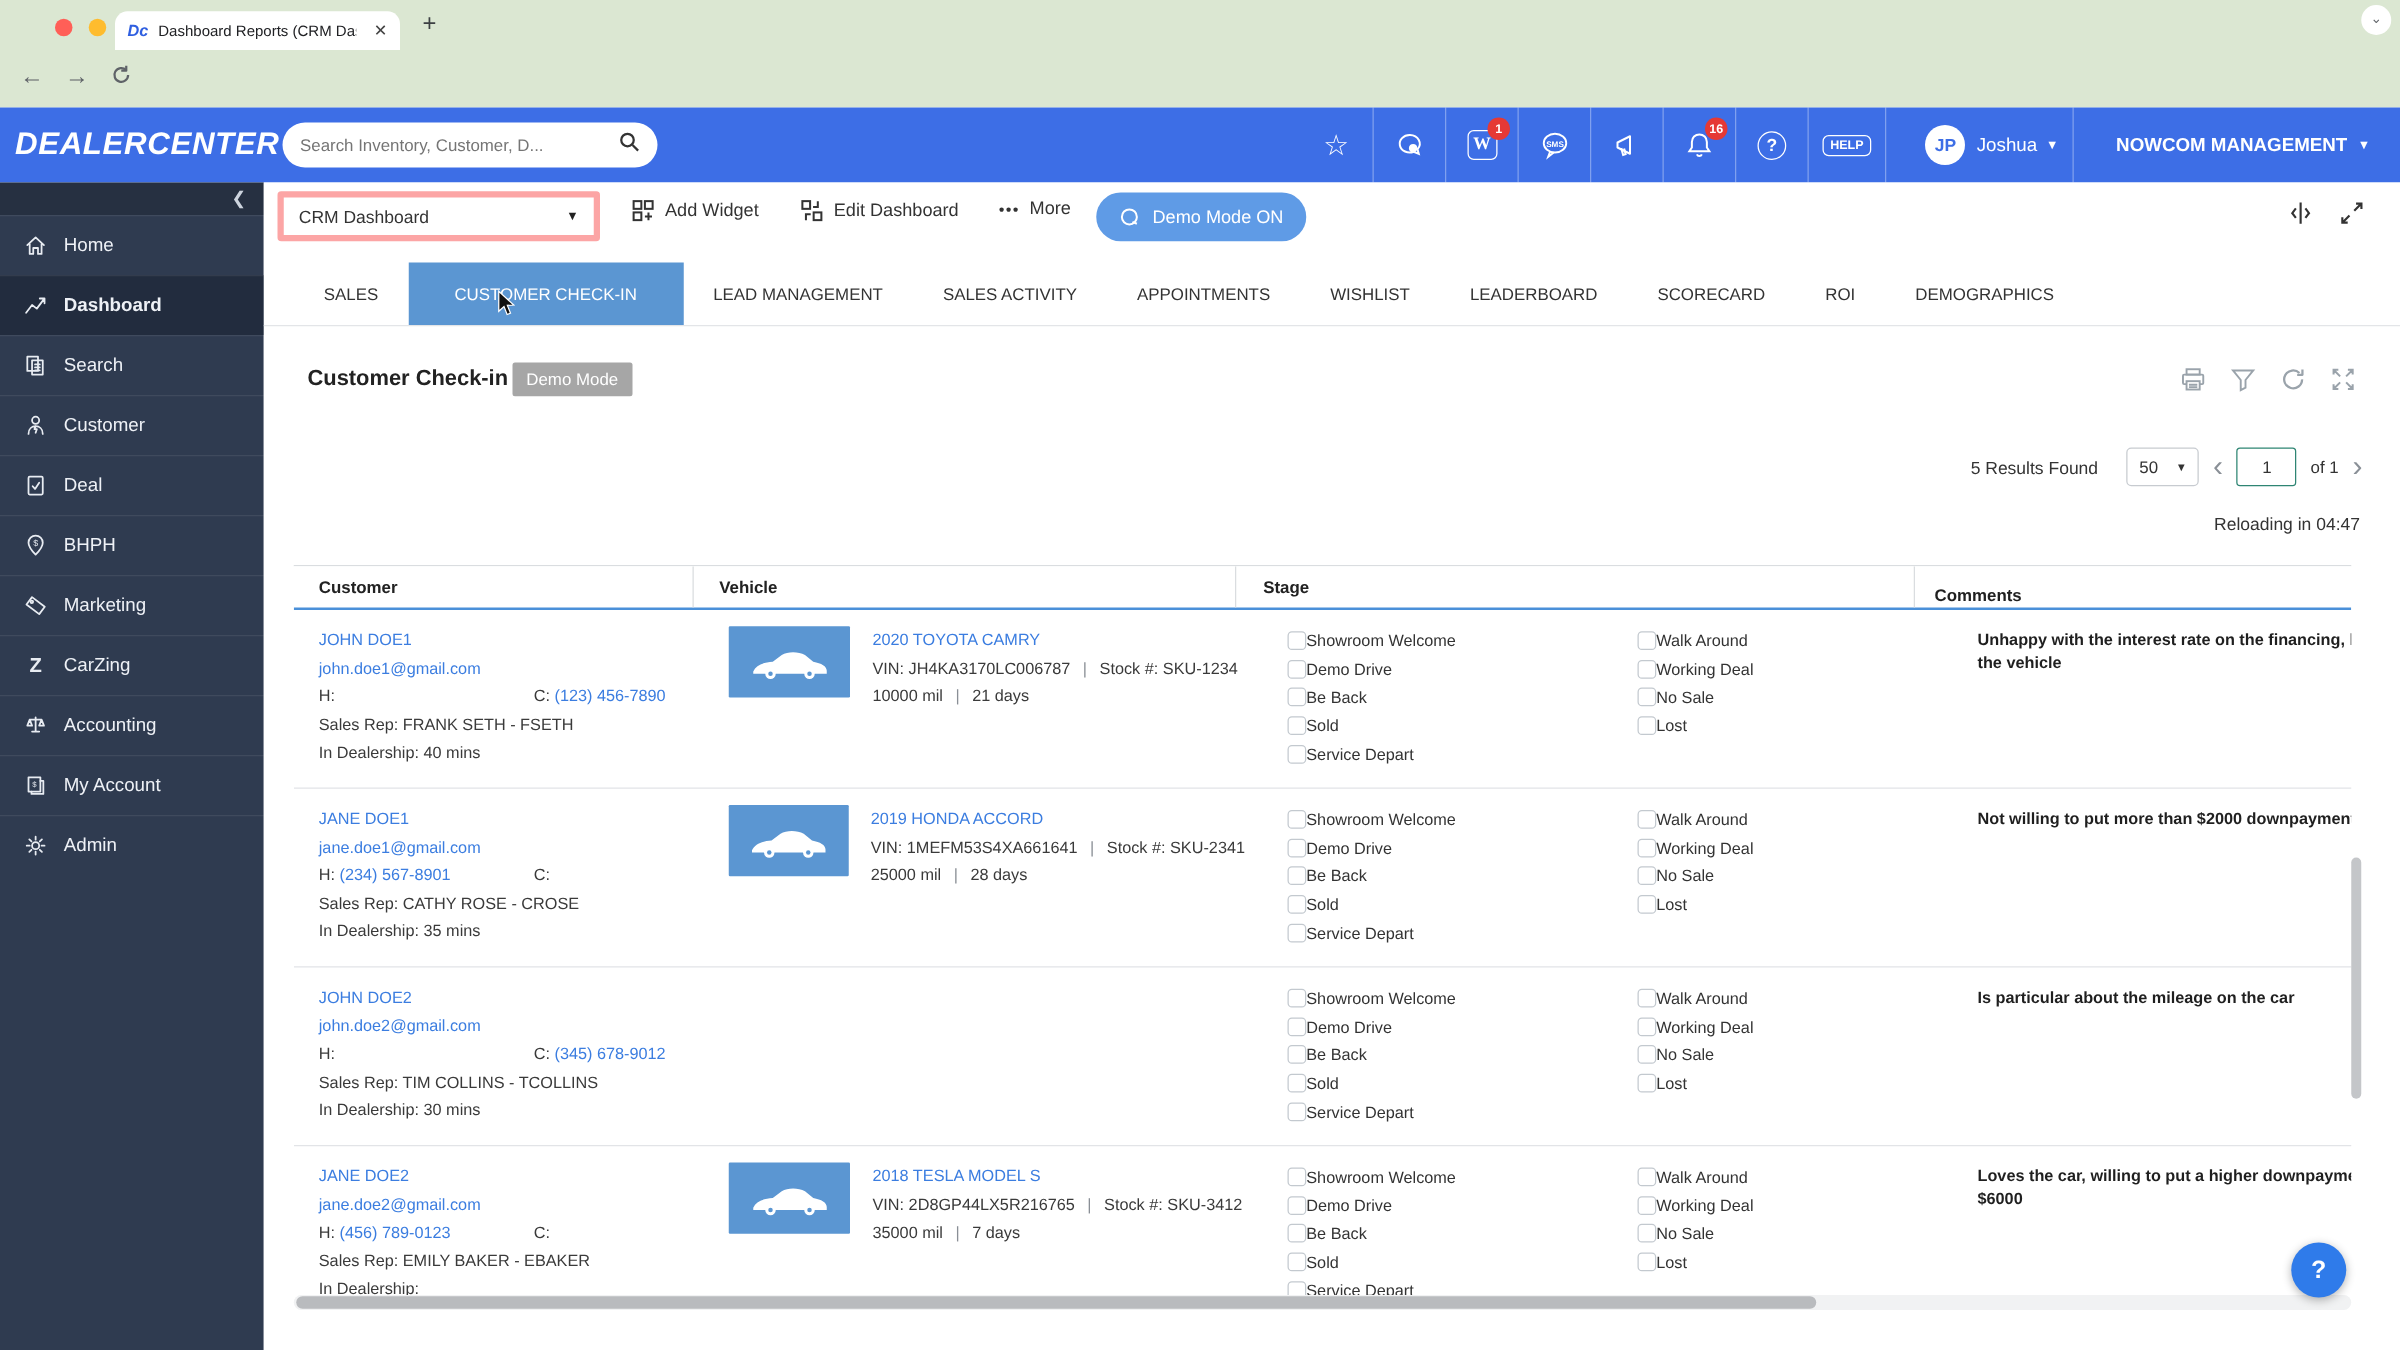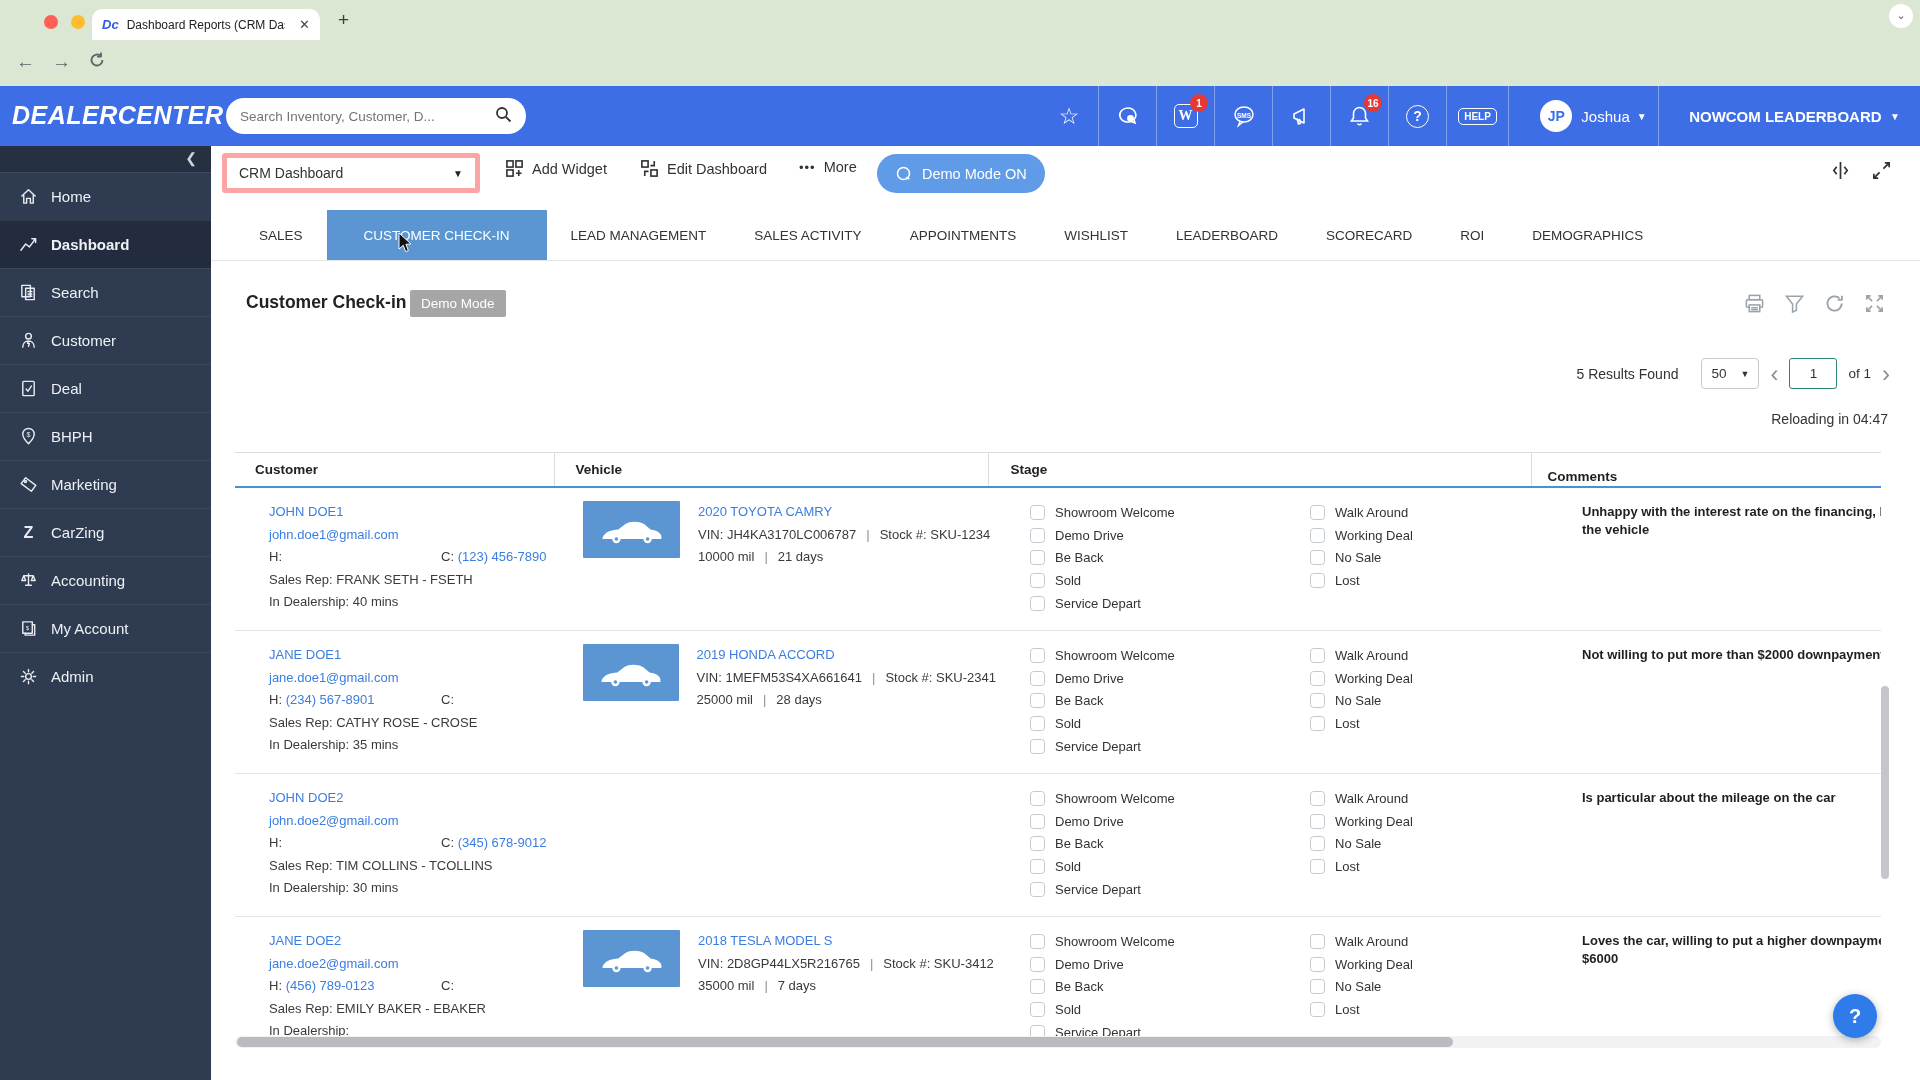--- a/index.html
+++ b/index.html
@@ -115,32 +115,32 @@
   #ci-table { position:absolute; left:24px; top:306px; width:1646px; border-top:1px solid #dadde0; overflow:hidden; }
   #thead { display:flex; height:35px; border-bottom:2px solid #4a90d9; background:#fff; }
   .hcol { font-size:13.5px; font-weight:bold; color:#222; display:flex; align-items:center;
     padding-left:20px; border-left:1px solid #dadde0; }
   .hcol:first-child { border-left:none; }
   #tbody { height:548px; overflow:hidden; width:1726px; }
   .trow { display:flex; height:143px; border-bottom:1px solid #e2e4e7; }
   .tcell { padding:13px 12px 0 20px; font-size:13px; color:#3a3a3a; }
   .c-cust { width:328px; } .c-veh { width:445px; } .c-stage { width:558px; padding-left:22px; }
   .c-com { width:360px; padding-left:16px; font-weight:bold; color:#1f1f1f; line-height:18px; padding-top:15px; }
-  .c-cust > div { height:22.5px; line-height:22.5px; white-space:nowrap;margin-left:14px; }
+  .c-cust > div { height:22.5px; line-height:22.5px; white-space:nowrap; }
   .lnk { color:#3b7de0; }
   .ph-h { display:inline-block; width:172px; }
   .veh-wrap { display:flex; gap:18px; }
   .veh-thumb { width:97px; height:57px; background:#5b96d2; display:flex; align-items:center;
     justify-content:center; border-radius:1px; cursor:pointer; }
   .veh-thumb svg { width:66px; height:36px; }
   .veh-info > * { height:22.5px; line-height:22.5px; display:block; white-space:nowrap; }
   .sep { margin:0 10px; color:#8a8f96; }
   .stage-cols { display:flex; }
   .stage-col1 { width:280px; }
-  .chk-row { display:flex; align-items:center; gap:10px; height:22.8px; cursor:pointer; }
+  .chk-row { display:flex; align-items:center; height:22.8px; cursor:pointer; }
   .chk { width:15px; height:15px; border:1px solid #c3c9cf; border-radius:3.5px; background:#fff; flex:none; }
   .chk-lab { font-size:13px; color:#333; }
 
   #v-scrollbar { position:absolute; left:1670px; top:341px; width:8px; height:548px; }
   #v-thumb { position:absolute; left:0; top:199px; width:8px; height:193px; background:#c4c6c9; border-radius:4px; }
   #h-scrollbar { position:absolute; left:24px; top:890px; width:1646px; height:12px; background:#f1f2f3; border-radius:6px; }
   #h-thumb { position:absolute; left:2px; top:1px; width:1216px; height:10px; background:#b9bbbe; border-radius:5px; }
 
   #help-fab { position:absolute; left:1622px; top:848px; width:44px; height:44px; border-radius:50%;
     background:#2f7bea; color:#fff; font-size:20px; font-weight:bold; display:flex; align-items:center;
@@ -271,21 +271,21 @@
     </div>
     <div class="hcell" style="width:62px">
       <span class="help-box">HELP</span>
     </div>
     <div class="hcell" id="hdr-user" style="border-left:1px solid rgba(255,255,255,.35)">
       <span class="jp">JP</span>
       <span class="uname">Joshua</span>
       <span class="caret">▼</span>
     </div>
     <div class="hcell" id="hdr-company">
-      <span>NOWCOM LEADERBOARD</span>&nbsp;&nbsp;<span class="caret">▼</span>
+      <span>NOWCOM MANAGEMENT</span>&nbsp;&nbsp;<span class="caret">▼</span>
     </div>
   </div>
 </div>
 
 <div id="sidebar">
   <div id="sb-collapse">❮</div>
   <div id="sidebar-items">
       <div class="sb-item">
         <span class="sb-ico">
           <svg viewBox="0 0 20 20" fill="none" stroke="currentColor" stroke-width="1.5" stroke-linecap="round" stroke-linejoin="round">

